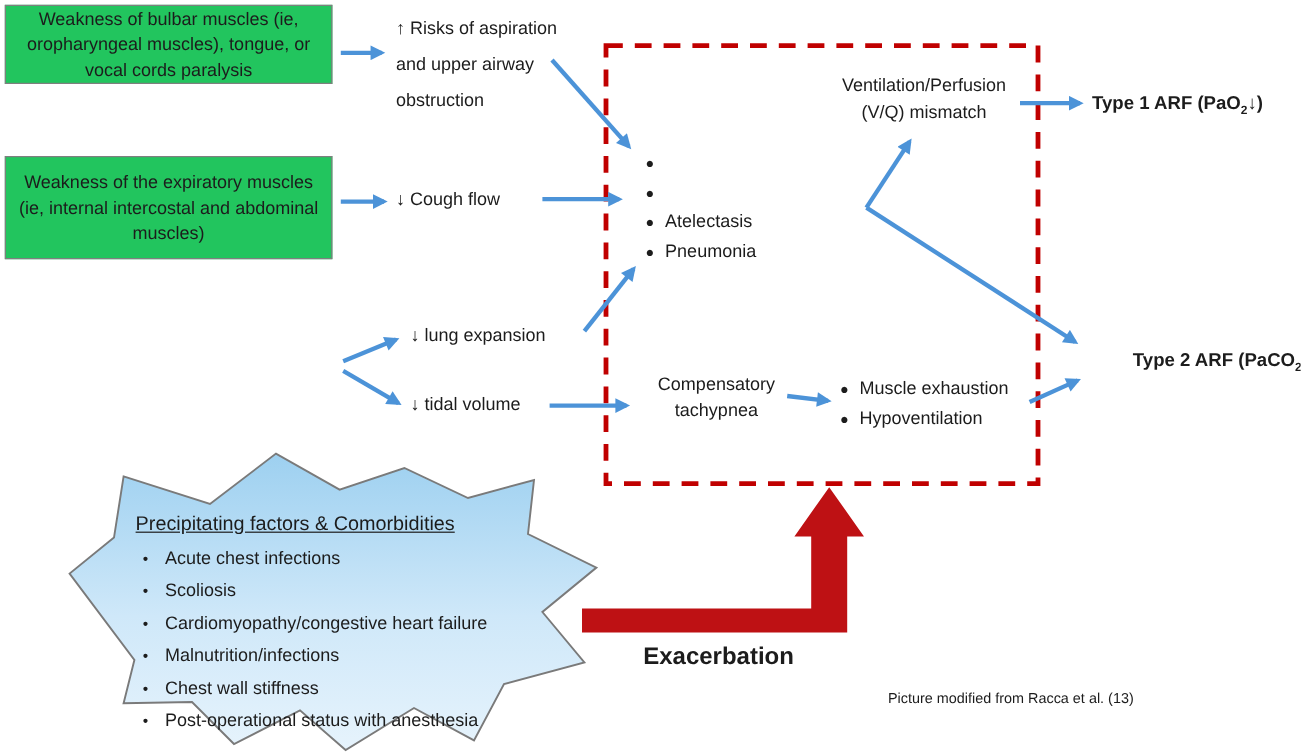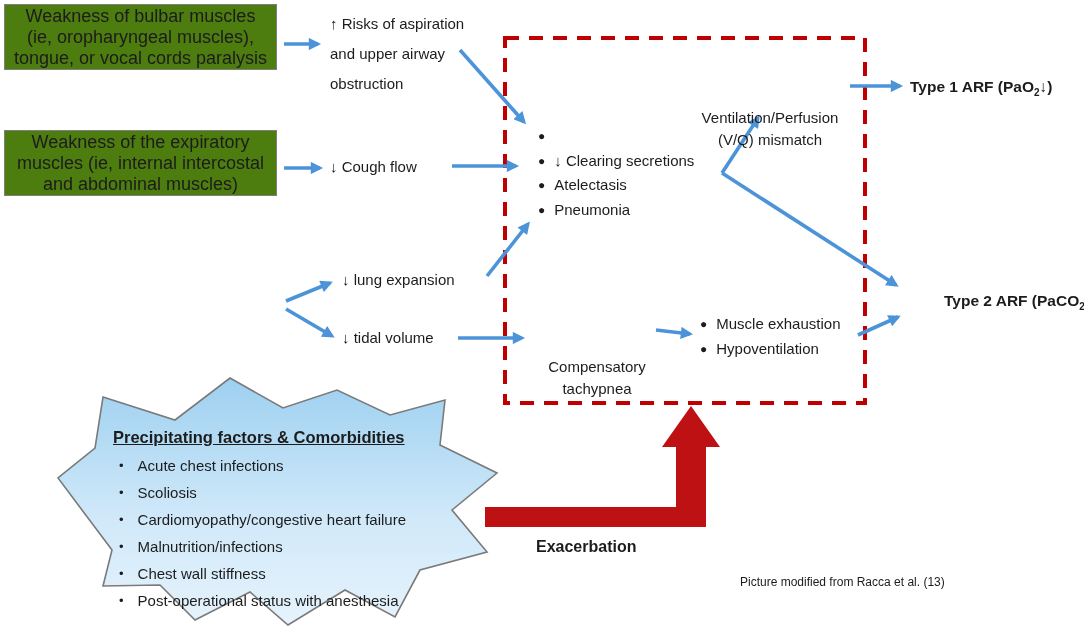--- a/index.html
+++ b/index.html
@@ -5,33 +5,33 @@
   * { margin:0; padding:0; box-sizing:border-box; }
   html,body { background:#ffffff; }
   .canvas {
     position:relative; width:1084px; height:629px; background:#ffffff;
     font-family:"Liberation Sans", sans-serif; color:#1c1c1c; overflow:hidden;
   }
   .layer { position:absolute; left:0; top:0; width:1084px; height:629px; }
   svg.layer { z-index:0; }
   .txt { position:absolute; z-index:2; font-size:15px; line-height:22px; }
   .wbox {
-    position:absolute; z-index:2; background:#4d7c0f; border:1.6px solid #7f7f7f;
+    position:absolute; z-index:2; background:#22c55e; border:1.6px solid #7f7f7f;
     display:flex; align-items:center; justify-content:center; text-align:center;
-    font-size:18px; line-height:21px; padding:2px 6px;
+    font-size:15px; line-height:21px; padding:2px 6px;
   }
-  .center { text-align:center;margin-top:46px; }
+  .center { text-align:center; }
   .bold { font-weight:bold; }
   .blist { position:absolute; z-index:2; font-size:15px; }
   .li-row { display:flex; align-items:flex-start; }
   .li-dot { flex:0 0 auto; }
   .blist.round .li-row { line-height:24.5px; }
   .blist.round .li-dot { font-size:12px; margin-right:9px; line-height:24.5px; }
   .star-title {
-    font-weight:bold; font-size:16.5px; text-decoration:underline;
+    font-weight:normal; font-size:16.5px; text-decoration:underline;
     margin-bottom:4px; white-space:nowrap;
   }
   .star-list .li-row { line-height:27px; }
   .star-list .li-dot { font-size:13px; margin:0 14px 0 6px; line-height:27px; }
   .sub { font-size:10px; vertical-align:-4px; }
   .outcome { white-space:nowrap; font-size:15.5px; }
   .citation { font-size:12px; }
 </style>
 </head>
 <body>
@@ -65,36 +65,35 @@
     <line x1="487" y1="276" x2="528" y2="224" stroke="#4C93D8" stroke-width="3.6" marker-end="url(#ah)"></line>
     <line x1="458" y1="338" x2="522" y2="338" stroke="#4C93D8" stroke-width="3.6" marker-end="url(#ah)"></line>
     <line x1="656" y1="330" x2="690" y2="334" stroke="#4C93D8" stroke-width="3.6" marker-end="url(#ah)"></line>
     <path d="M722,173 L758,118" fill="none" stroke="#4C93D8" stroke-width="3.6" marker-end="url(#ah)"></path>
     <path d="M722,173 L896,285" fill="none" stroke="#4C93D8" stroke-width="3.6" marker-end="url(#ah)"></path>
     <line x1="850" y1="86" x2="900" y2="86" stroke="#4C93D8" stroke-width="3.6" marker-end="url(#ah)"></line>
     <line x1="858" y1="335" x2="898" y2="317" stroke="#4C93D8" stroke-width="3.6" marker-end="url(#ah)"></line>
   </svg>
 
   <div class="wbox" style="left:4px; top:4px; width:273px; height:66px;">Weakness of bulbar muscles (ie, oropharyngeal muscles), tongue, or vocal cords paralysis</div>
-  <div class="wbox" style="left:4px; top:130px; width:273px; height:66px;">Weakness of the expiratory muscles (ie, internal intercostal and abdominal muscles)</div>
+  <div class="wbox" style="left:4px; top:130px; width:273px; height:86px;">Weakness of the expiratory muscles (ie, internal intercostal and abdominal muscles)</div>
 
   <div class="txt" style="left:330px; top:9px; width:162px; line-height:30px;">↑ Risks of aspiration and upper airway obstruction</div>
   <div class="txt" style="left:330px; top:156px; white-space:nowrap;">↓ Cough flow</div>
   <div class="txt" style="left:342px; top:269px; white-space:nowrap;">↓ lung expansion</div>
   <div class="txt" style="left:342px; top:327px; white-space:nowrap;">↓ tidal volume</div>
   <div class="txt center" style="left:534px; top:310px; width:126px;">Compensatory tachypnea</div>
   <div class="txt center" style="left:686px; top:61px; width:168px;">Ventilation/Perfusion (V/Q) mismatch</div>
 
   <div class="blist round" style="left:538px; top:124px;">
       <div class="li-row">
         <span class="li-dot">●</span>
       </div>
       <div class="li-row">
         <span class="li-dot">●</span>
-        <span class="li-text">↓ Clearing secretions</span>
       </div>
       <div class="li-row">
         <span class="li-dot">●</span>
         <span class="li-text">Atelectasis</span>
       </div>
       <div class="li-row">
         <span class="li-dot">●</span>
         <span class="li-text">Pneumonia</span>
       </div>
     </div>
@@ -140,17 +139,17 @@
           <span class="li-dot">•</span>
           <span class="li-text">Chest wall stiffness</span>
         </div>
         <div class="li-row">
           <span class="li-dot">•</span>
           <span class="li-text">Post-operational status with anesthesia</span>
         </div>
       </div>
   </div>
 
-  <div class="txt bold" style="left:536px; top:536px; font-size:16px; white-space:nowrap;">Exacerbation</div>
+  <div class="txt bold" style="left:536px; top:536px; font-size:20px; white-space:nowrap;">Exacerbation</div>
 
   <div class="txt citation" style="left:740px; top:571px; white-space:nowrap;">Picture modified from Racca et al. (13)</div>
 
 </div>
 
 </body></html>

